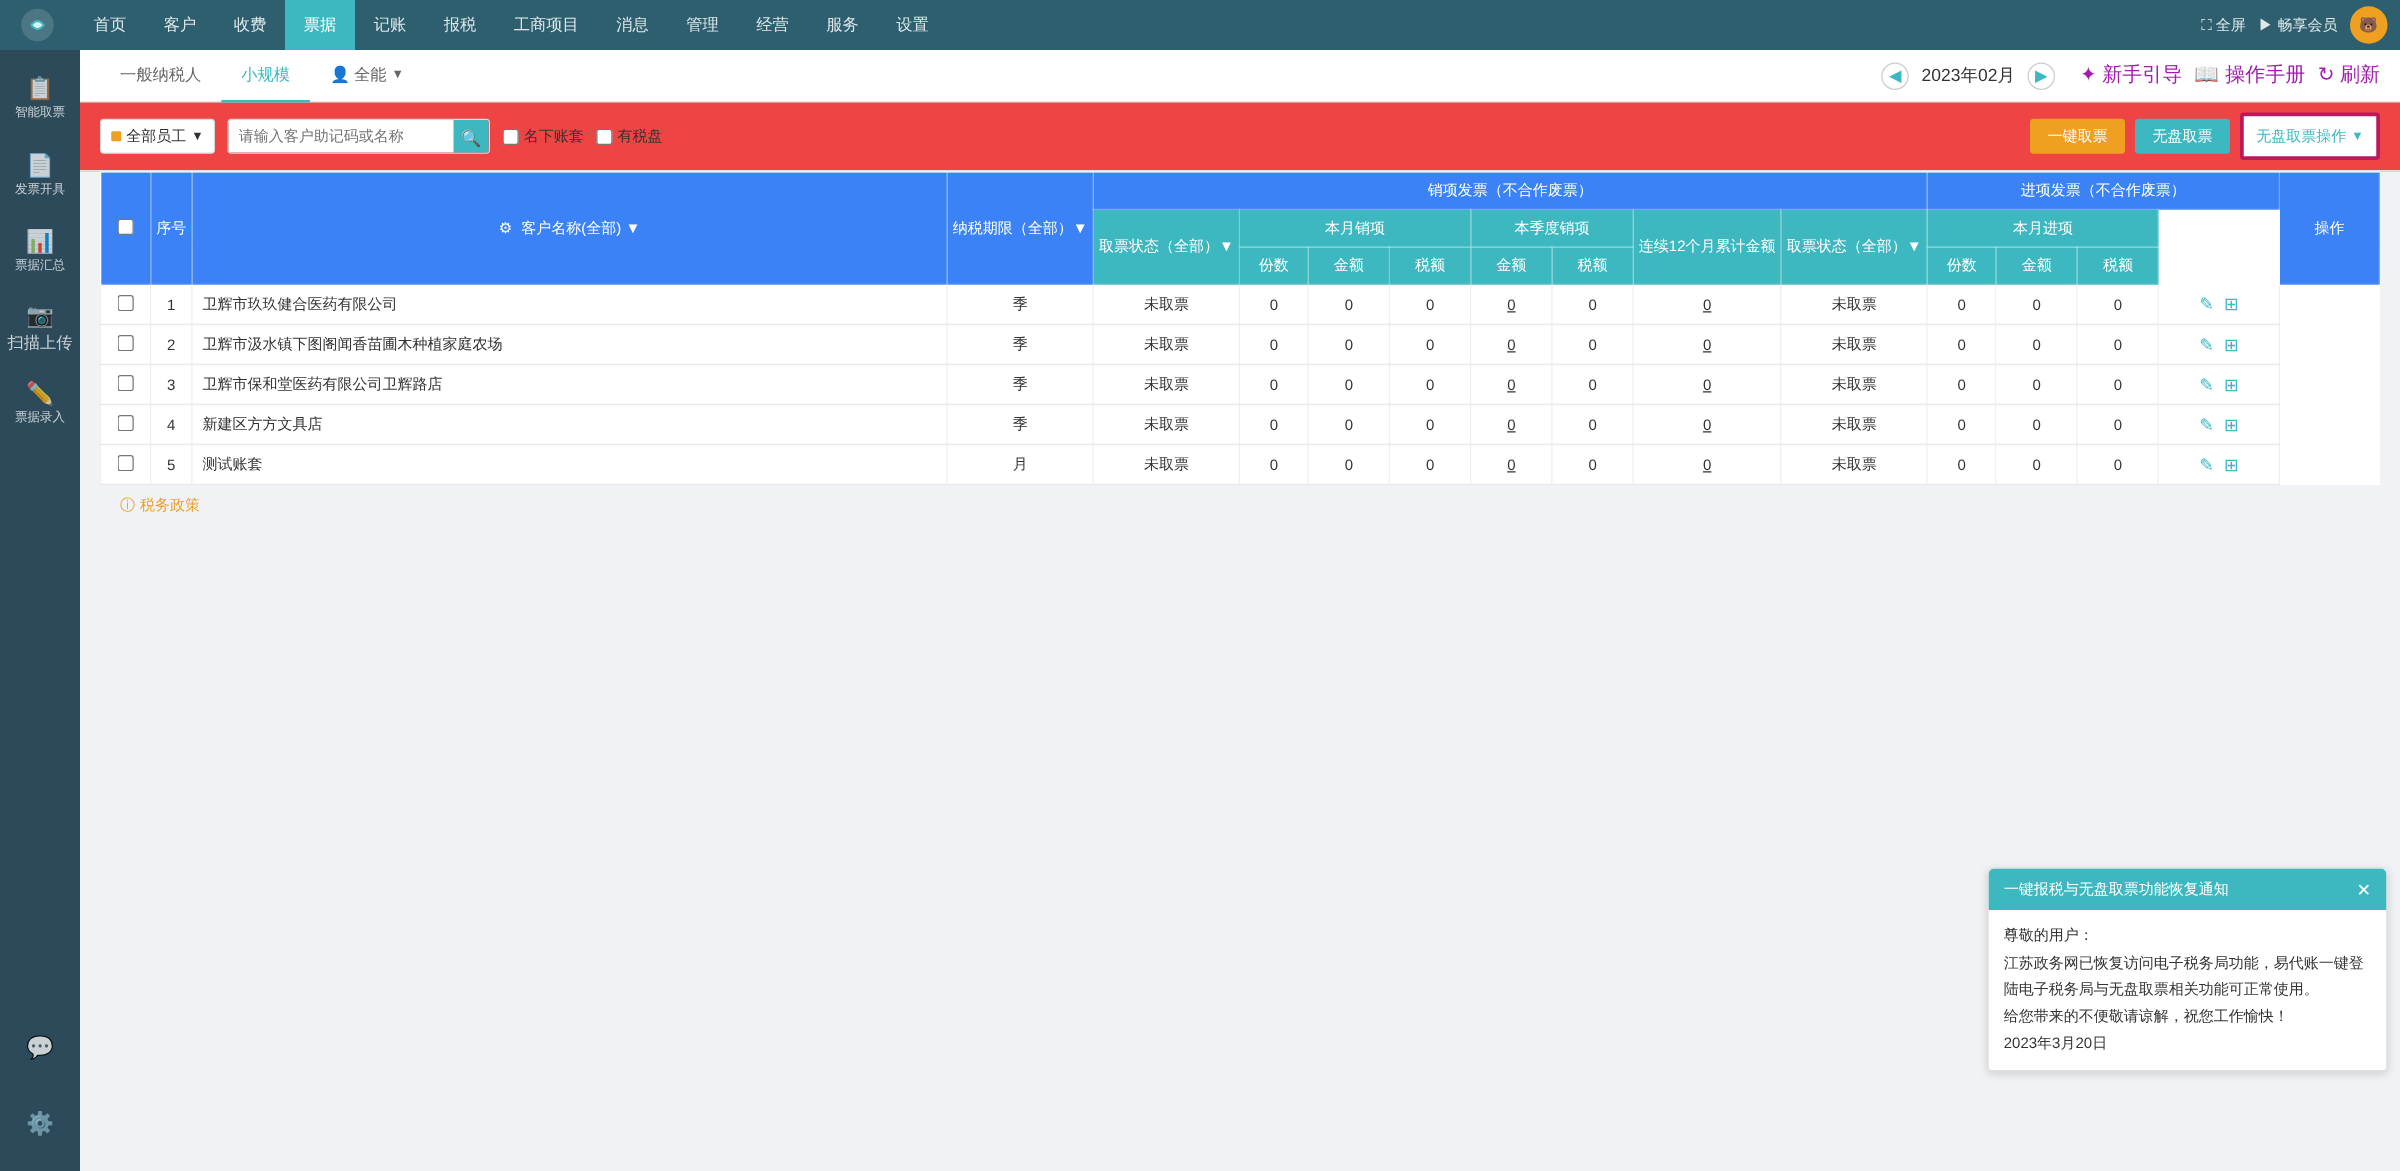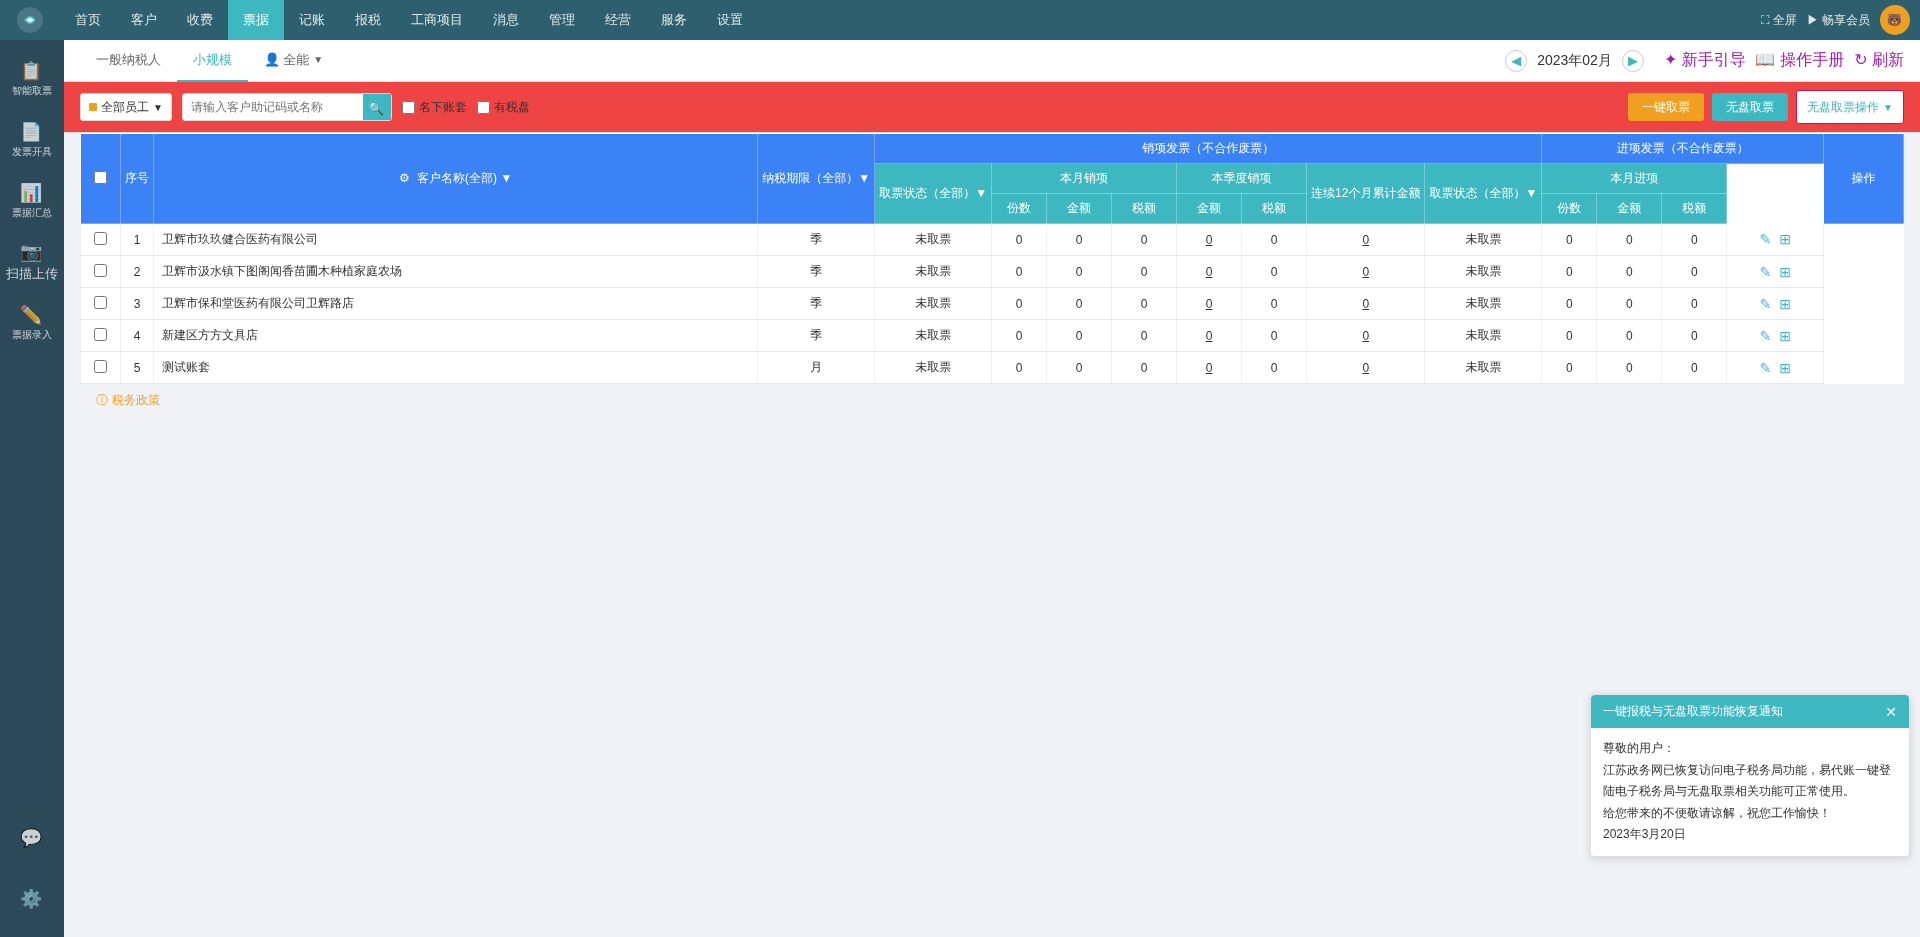--- a/index.html
+++ b/index.html
@@ -207,21 +207,21 @@
       font-size: 12px;
       height: 28px;
       display: flex;
       align-items: center;
       gap: 4px;
     }
     .btn-orange { background: #f0a020; color: white; }
     .btn-teal { background: #3eb8c0; color: white; }
     .btn-dropdown {
       background: white;
-      border: 1px solid #be185d;
+      border: 3px solid #be185d;
       color: #3eb8c0;
       padding: 16px 10px;
       display: flex; align-items: center; gap: 4px;
     }
 
     
     .table-container {
       padding: 0 16px 16px;
       overflow: auto;
     }

